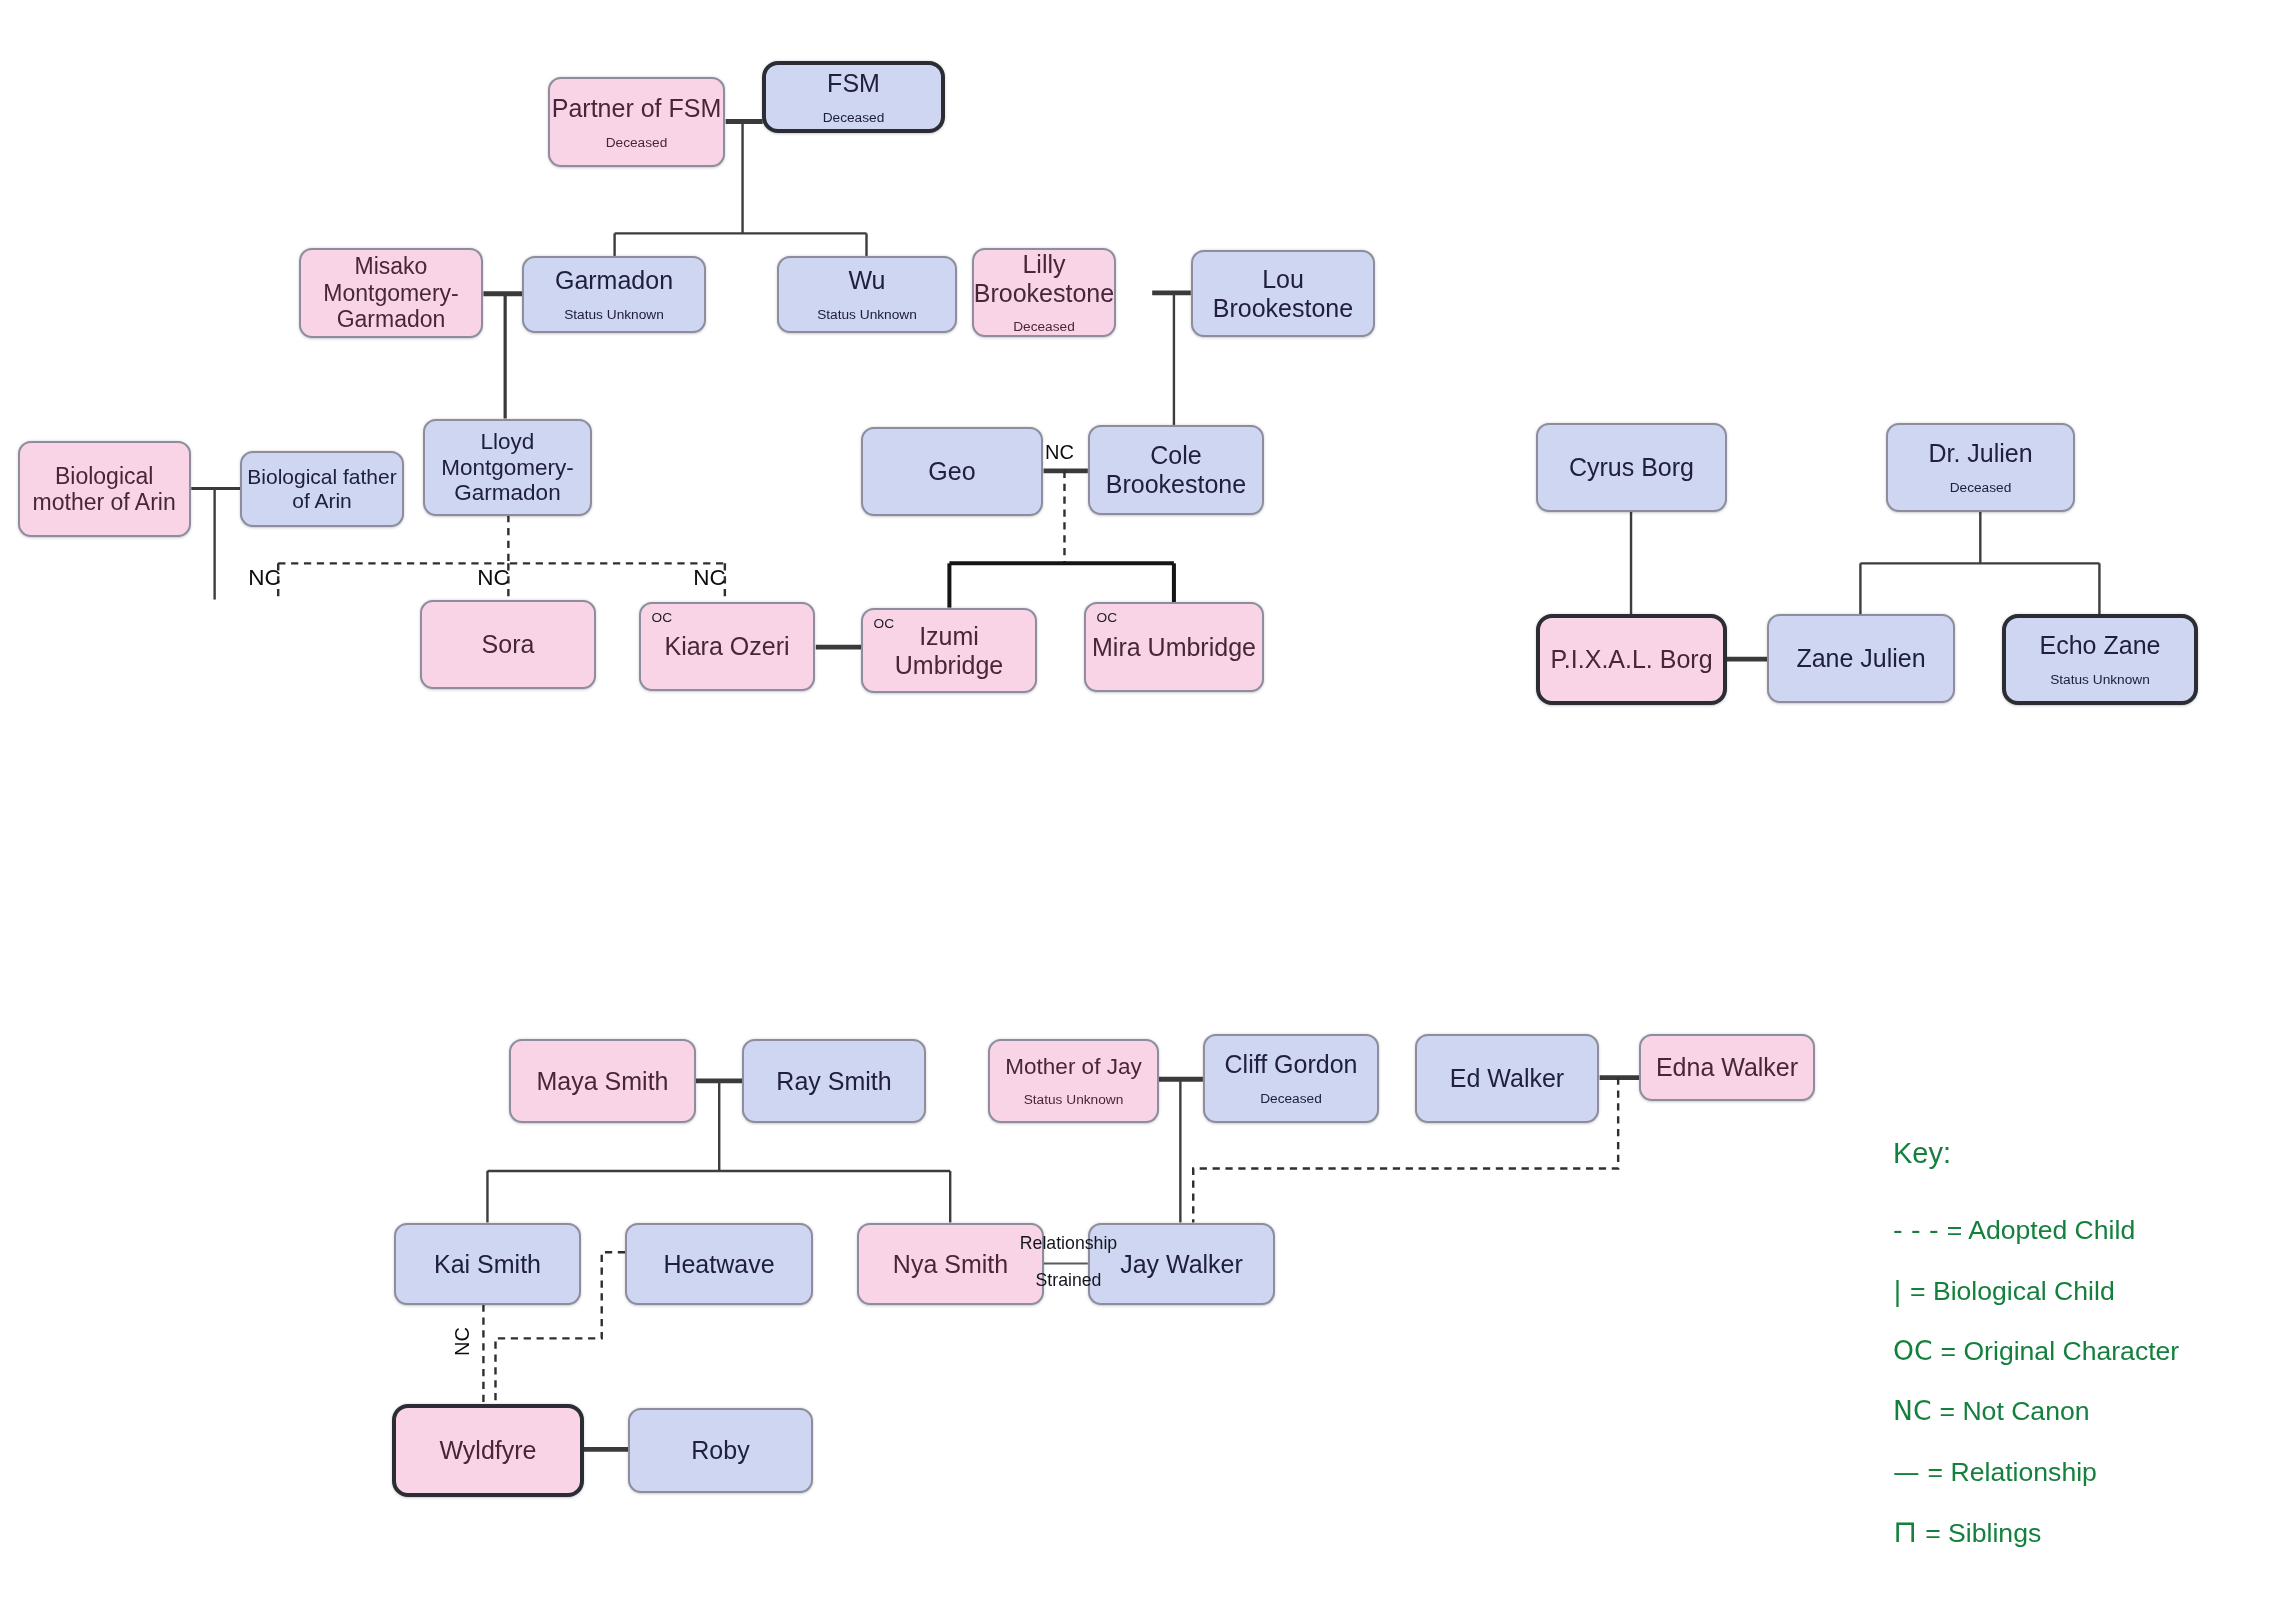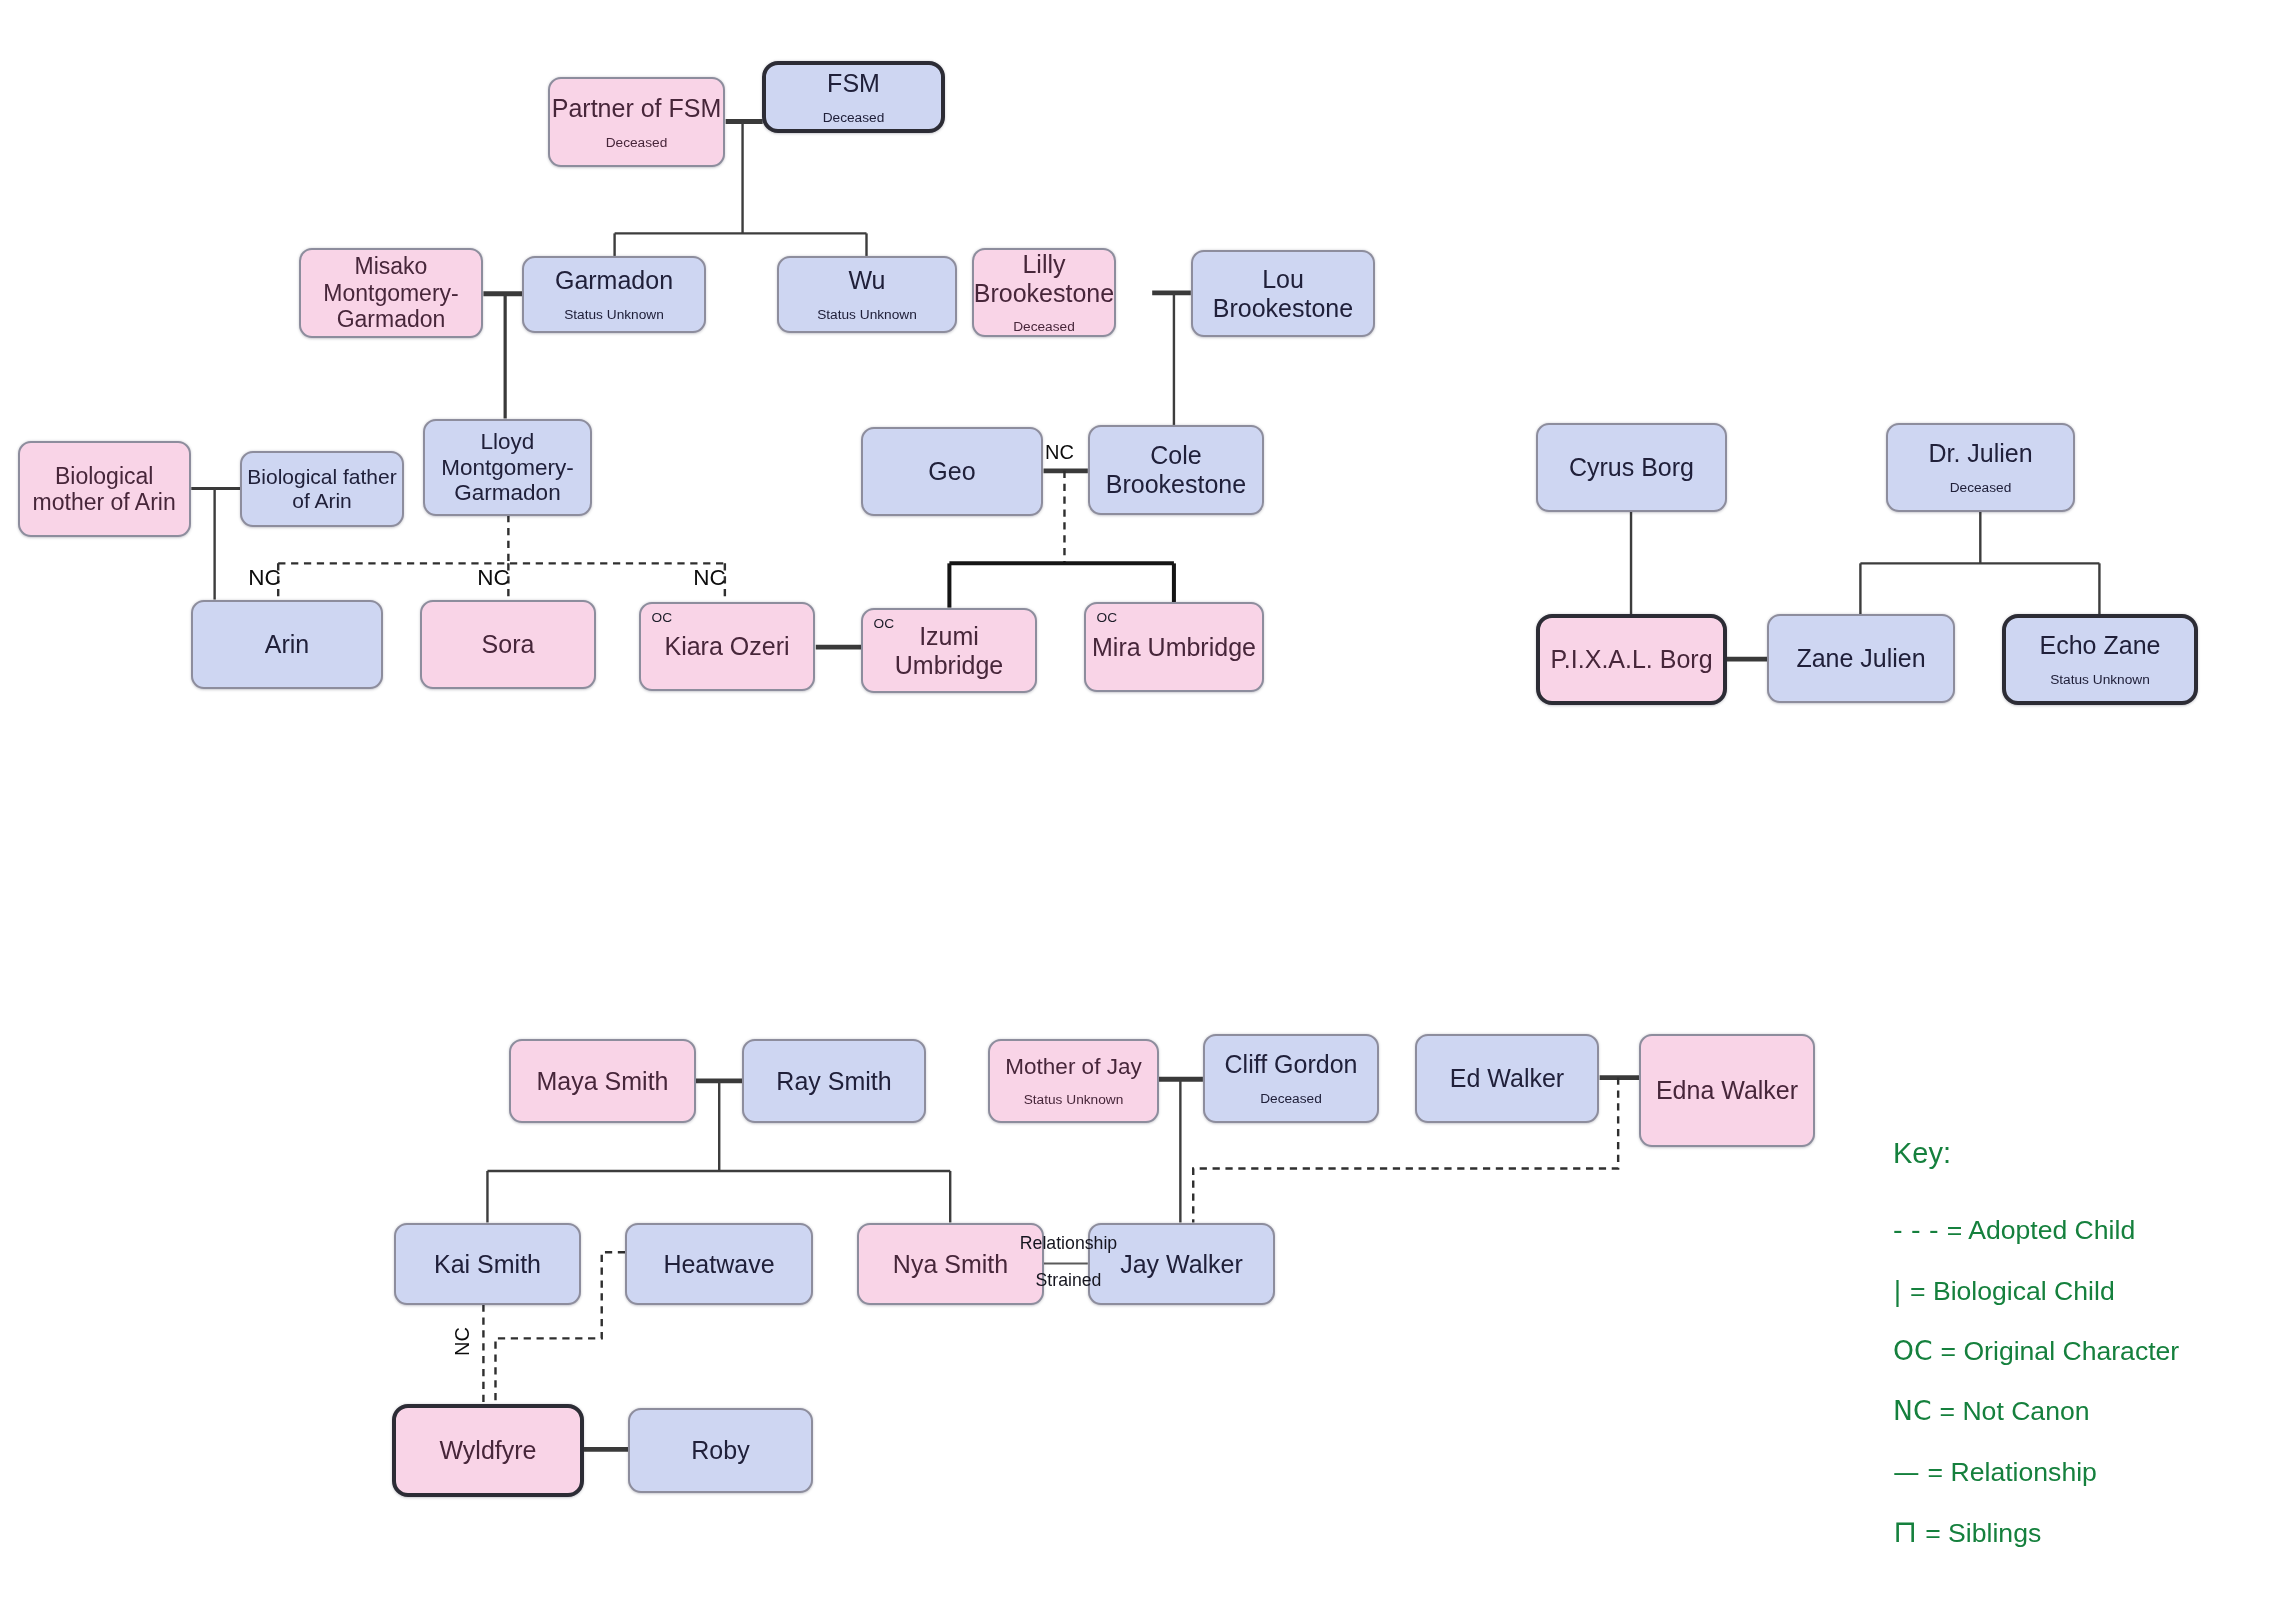--- a/index.html
+++ b/index.html
@@ -129,23 +129,20 @@
   <div class="node blue" style="left:423px;top:419px;width:169px;height:97px">
     <div class="nm" style="font-size:22.5px;padding:0 4.8px">Lloyd Montgomery-Garmadon</div>
   </div>
   <div class="node blue" style="left:861px;top:427px;width:182px;height:89px">
     <div class="nm">Geo</div>
   </div>
   <div class="node blue" style="left:1088px;top:425px;width:176px;height:90px">
     <div class="nm">Cole Brookestone</div>
   </div>
 
-  <div class="node blue" style="left:191px;top:600px;width:192px;height:89px">
-    <div class="nm">Arin</div>
-  </div>
   <div class="node pink" style="left:420px;top:600px;width:176px;height:89px">
     <div class="nm">Sora</div>
   </div>
   <div class="node pink" style="left:639px;top:602px;width:176px;height:89px">
     <span class="oc">OC</span>
     <div class="nm" style="padding:0 4.8px">Kiara Ozeri</div>
   </div>
   <div class="node pink" style="left:861px;top:608px;width:176px;height:85px">
     <span class="oc">OC</span>
     <div class="nm">Izumi Umbridge</div>
@@ -183,21 +180,21 @@
     <div class="nm" style="font-size:22.5px;padding:0 3.2px">Mother of Jay</div>
     <div class="st">Status Unknown</div>
   </div>
   <div class="node blue" style="left:1203px;top:1034px;width:176px;height:89px">
     <div class="nm" style="padding:0 4.8px">Cliff Gordon</div>
     <div class="st">Deceased</div>
   </div>
   <div class="node blue" style="left:1415px;top:1034px;width:184px;height:89px">
     <div class="nm">Ed Walker</div>
   </div>
-  <div class="node pink" style="left:1639px;top:1034px;width:176px;height:113px">
+  <div class="node pink" style="left:1639px;top:1034px;width:176px;height:67px">
     <div class="nm" style="padding:0 4.8px">Edna Walker</div>
   </div>
 
   <div class="node blue" style="left:394px;top:1223px;width:187px;height:82px">
     <div class="nm">Kai Smith</div>
   </div>
   <div class="node blue" style="left:625px;top:1223px;width:188px;height:82px">
     <div class="nm">Heatwave</div>
   </div>
   <div class="node pink" style="left:857px;top:1223px;width:187px;height:82px">

